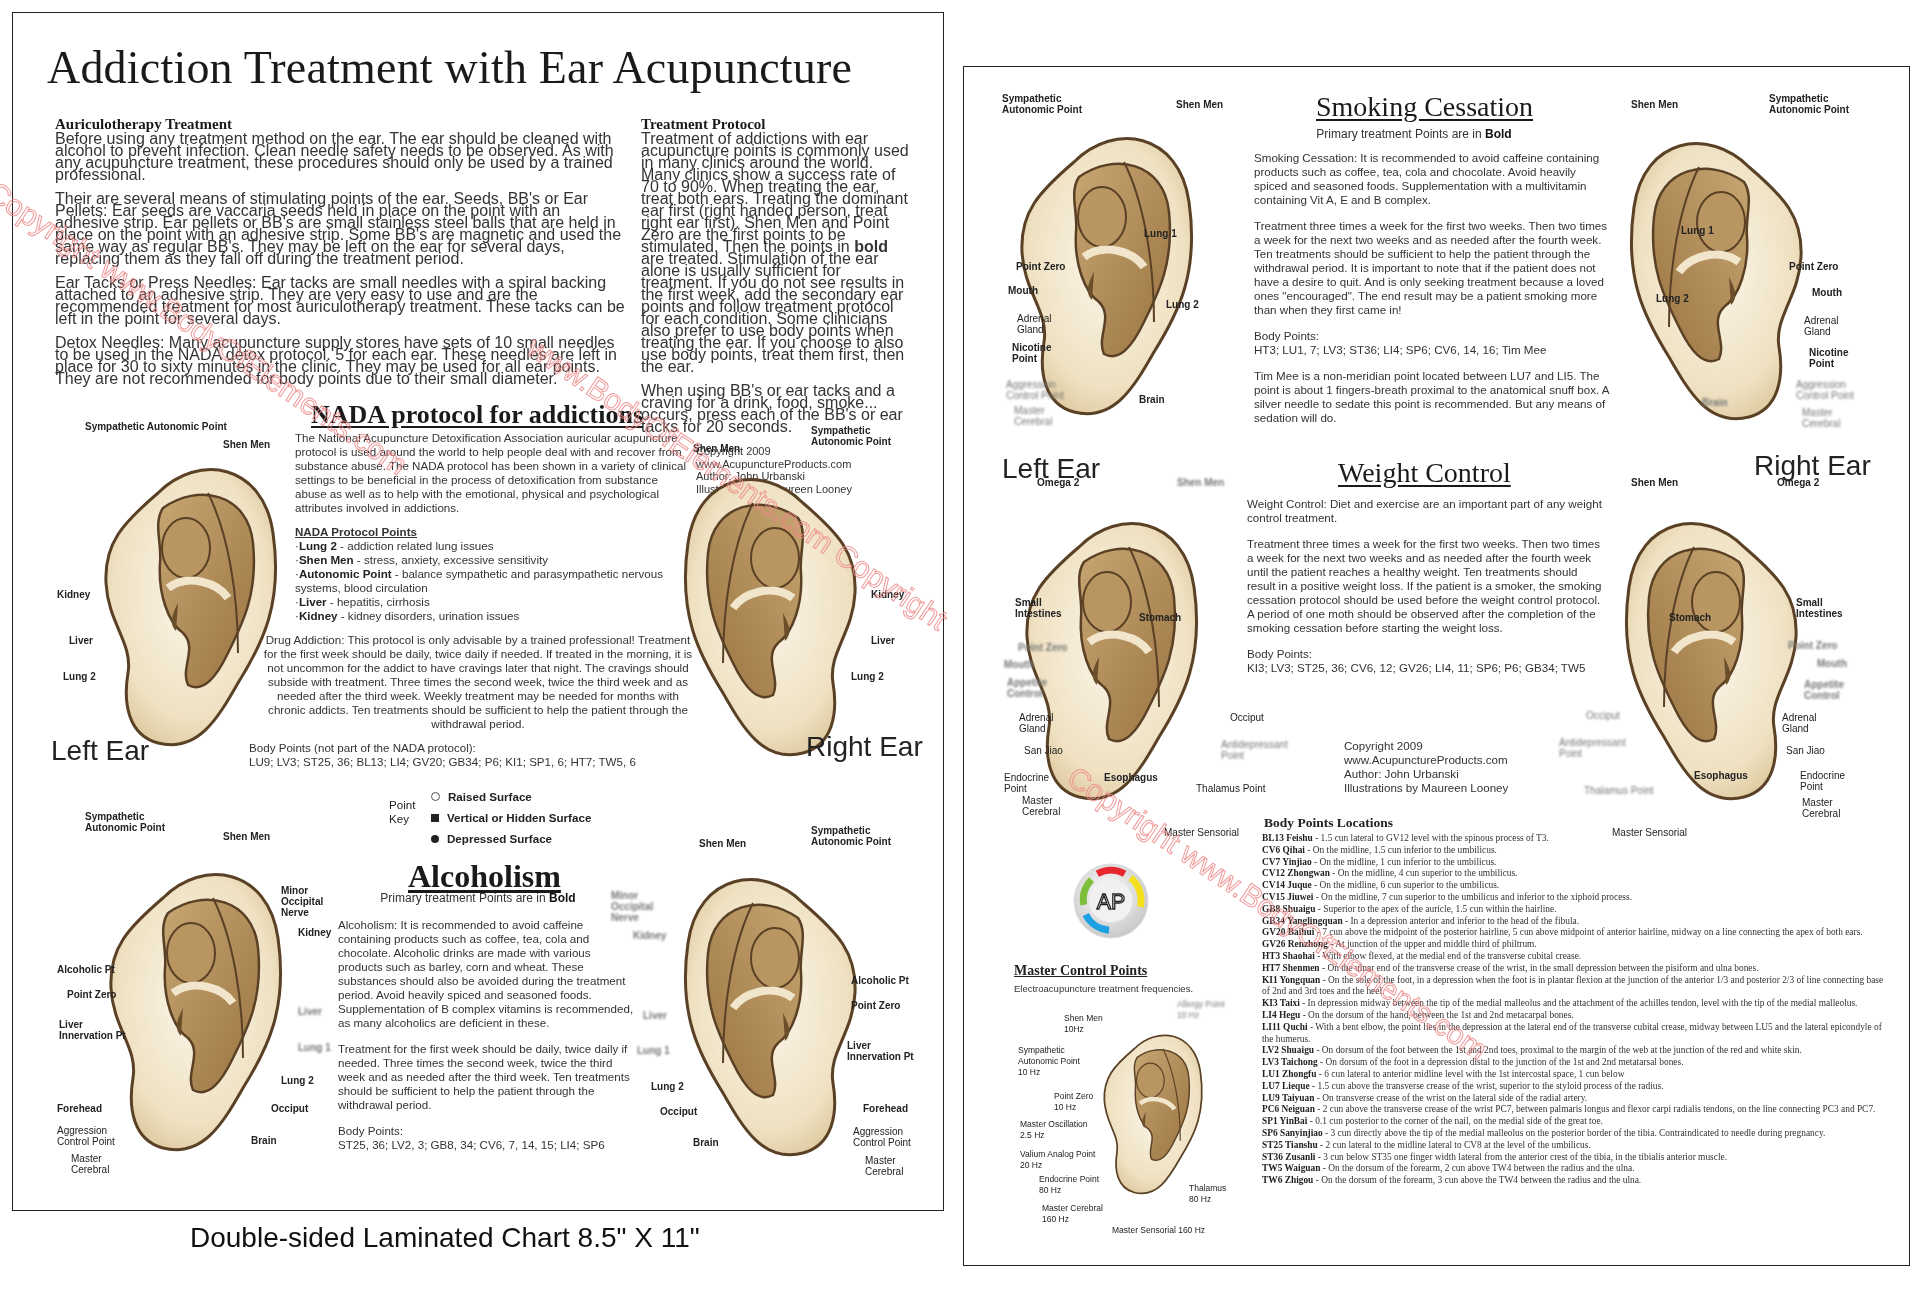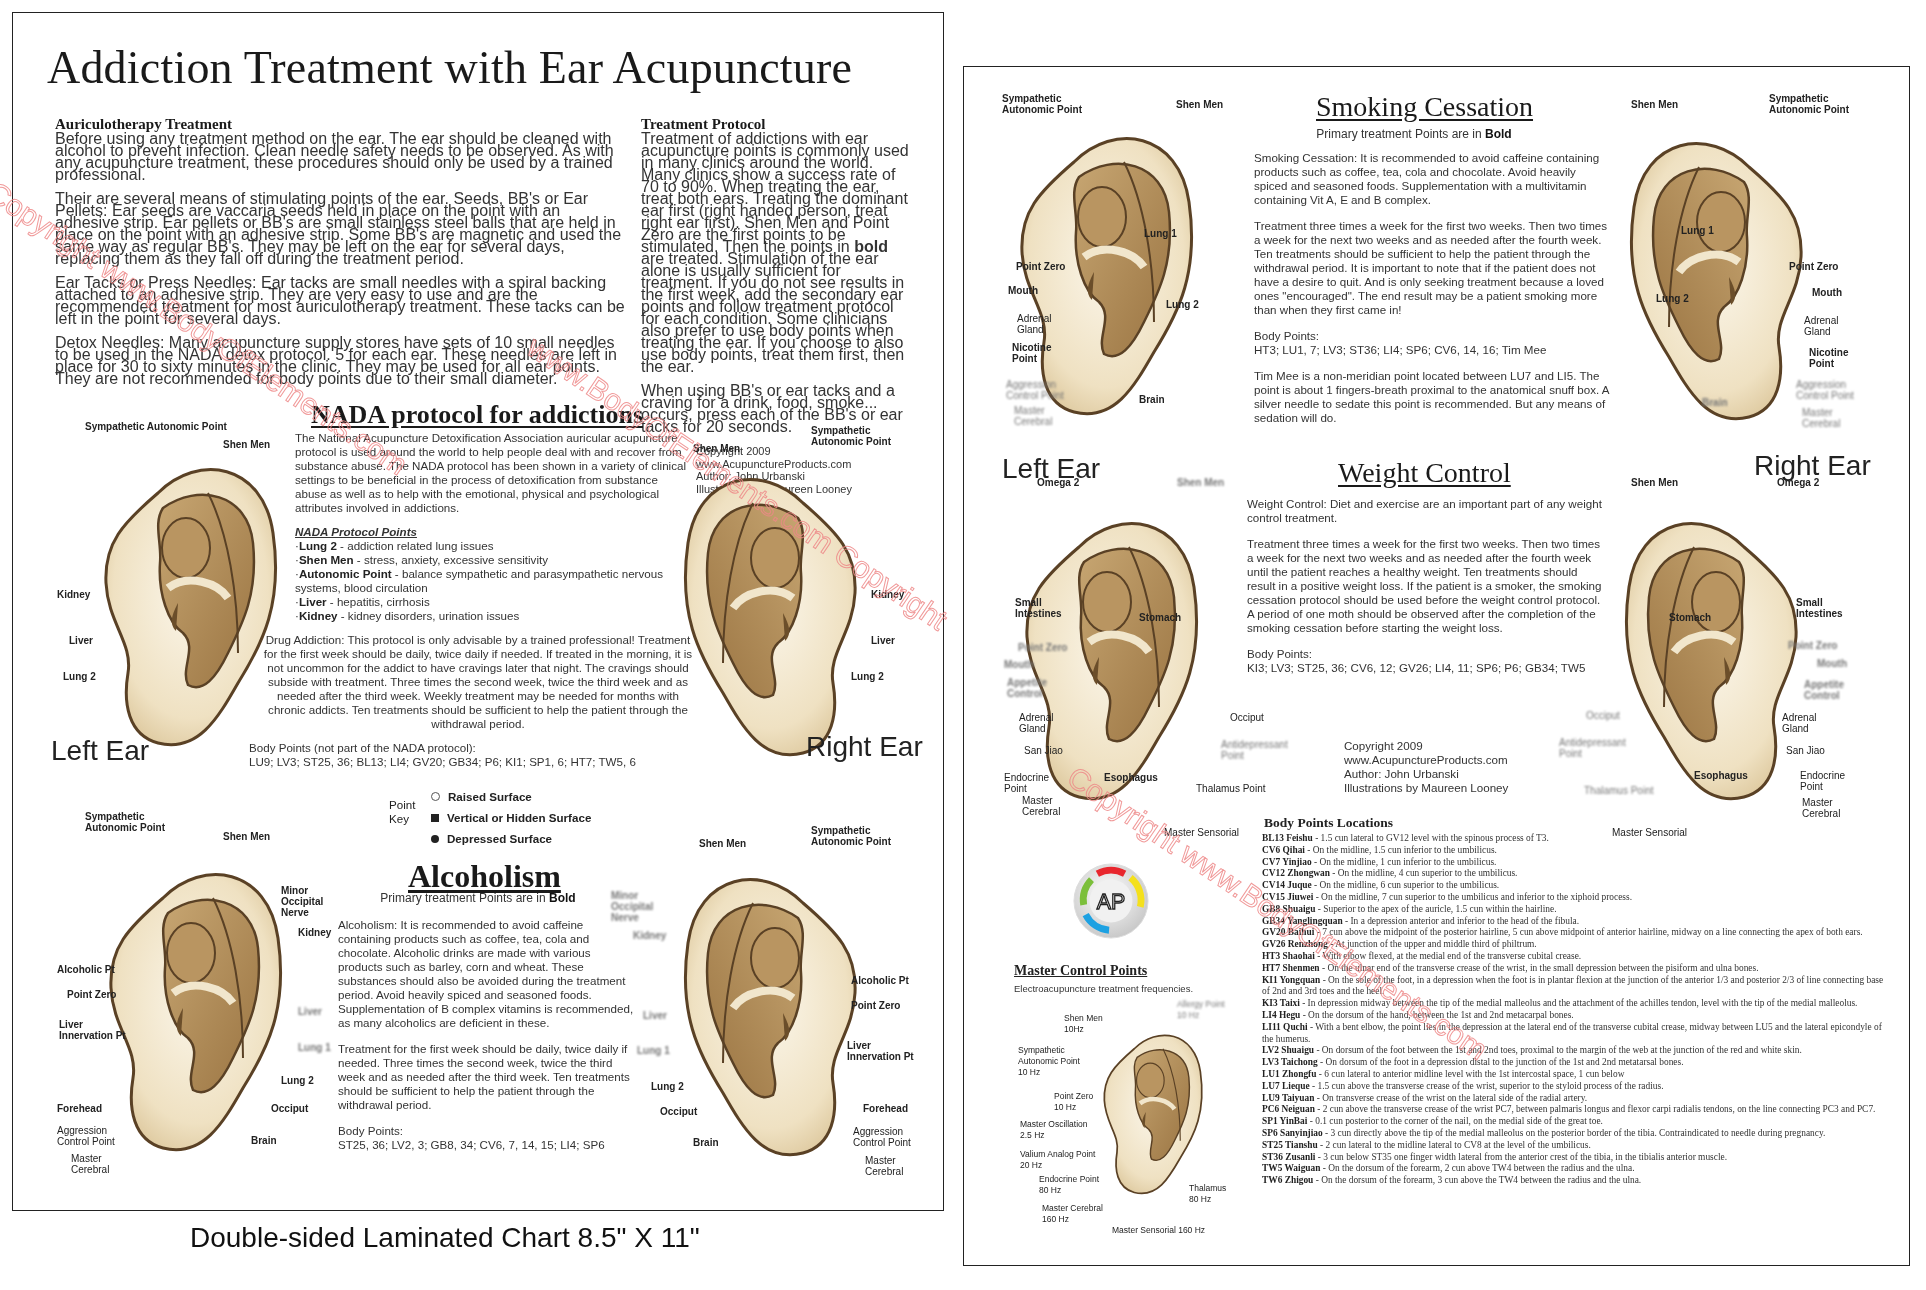--- a/index.html
+++ b/index.html
@@ -18,21 +18,21 @@
   .mid-txt{font-size:11.6px;line-height:14px;color:#333;}
   .mid-txt p{margin:0 0 12px 0;}
   .sub-c{font-size:12px;color:#333;text-align:center;}
   .sub-c b{color:#111;}
   .ear-caption{font-size:28px;color:#222;white-space:nowrap;}
   .lbl{position:absolute;font-size:10px;font-weight:bold;color:#222;line-height:11px;white-space:nowrap;}
   .lbl.n{font-weight:normal;}
   .lbl.f{filter:blur(0.8px);color:#777;}
   .ear{position:absolute;}
   .nada-list{font-size:11.6px;line-height:14px;color:#333;}
-  .nada-list .hd{font-weight:bold;text-decoration:underline;font-style:italic;}
+  .nada-list .hd{font-weight:bold;text-decoration:underline;}
   .nada-list b{color:#222;}
   .key{font-size:11.6px;}
   .bp-loc{font-family:"Liberation Serif",serif;font-size:9.4px;line-height:11.8px;color:#333;}
   .bp-loc div{margin:0;}
   .bp-loc b{color:#222;}
   .footer-cap{left:190px;top:1222px;font-size:28px;color:#111;white-space:nowrap;}
   .wm{position:absolute;color:transparent;-webkit-text-stroke:1px #e88;font-size:30px;font-family:"Liberation Sans",sans-serif;white-space:nowrap;transform-origin:left top;opacity:0.85;pointer-events:none;}
   .mcp-title{font-weight:bold;font-size:14px;text-decoration:underline;}
 </style>
 </head>

